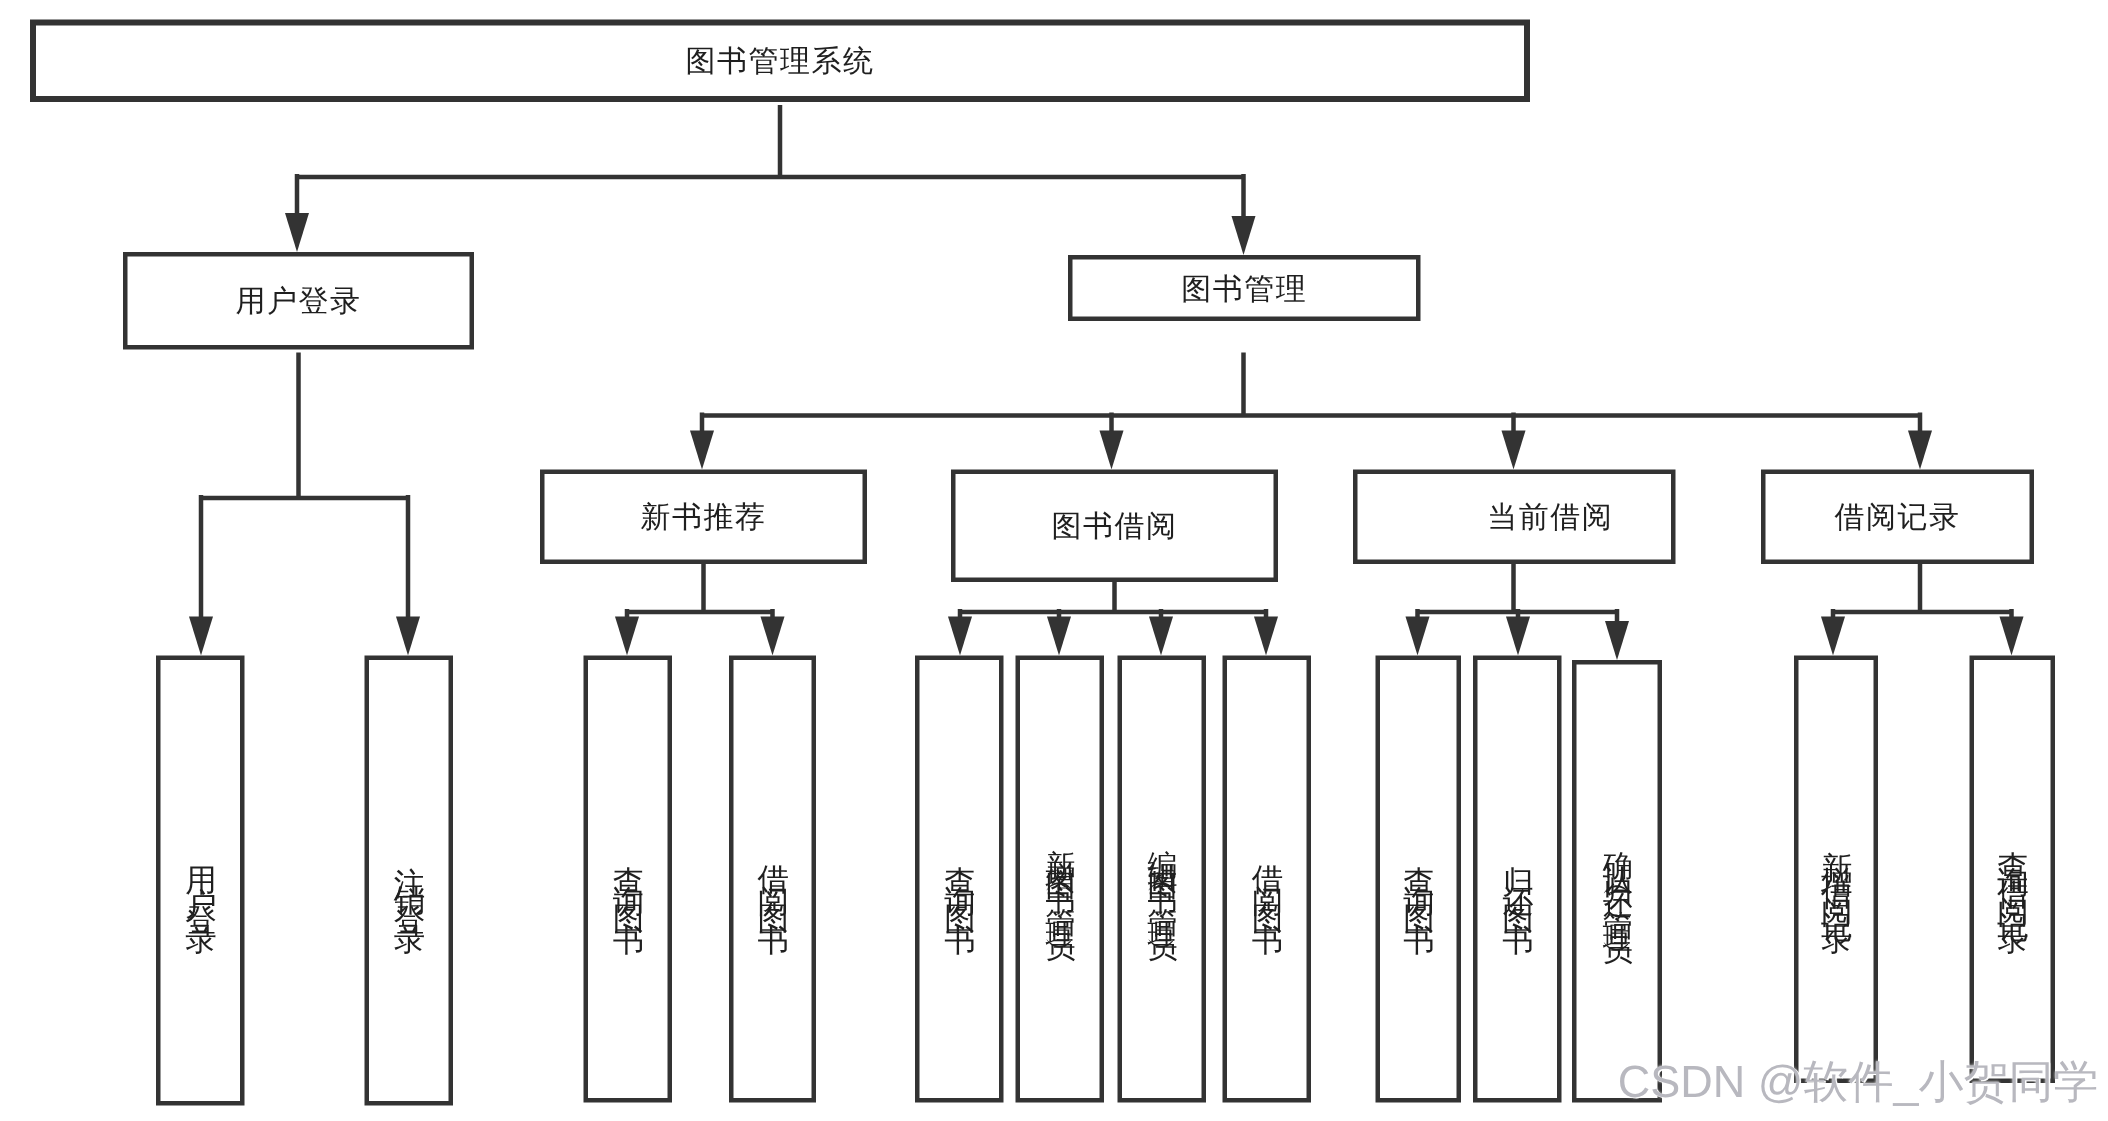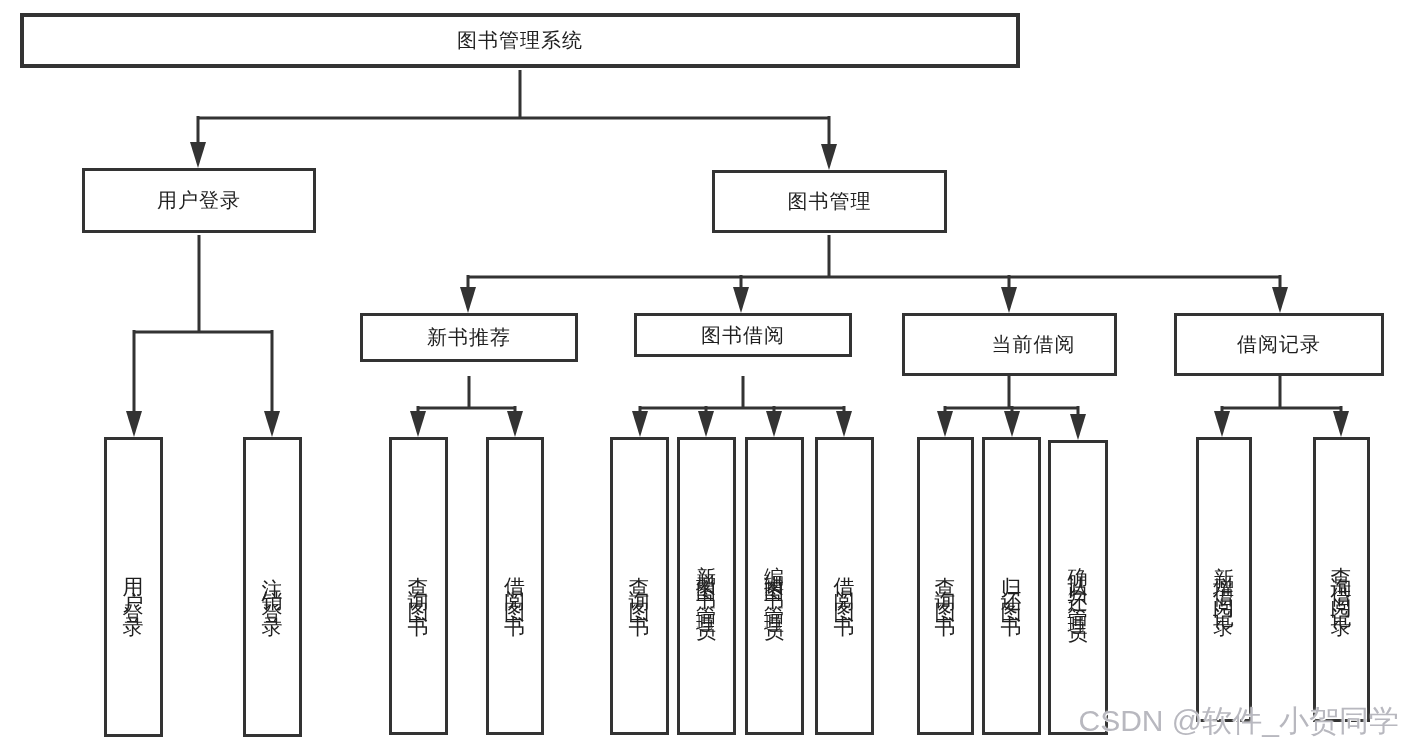--- a/index.html
+++ b/index.html
@@ -109,26 +109,26 @@
     <polygon points="1070,414 1086,414 1078,440"></polygon>
 
     <path d="M1280,376 L1280,408 M1222,408 L1341,408 M1222,406 L1222,414 M1341,406 L1341,414"></path>
     <polygon points="1214,411 1230,411 1222,437"></polygon>
     <polygon points="1333,411 1349,411 1341,437"></polygon>
   </svg>
 
   <div class="box h-box root-box" style="left:20px; top:13px; width:1000px; height:55px;">图书管理系统</div>
 
   <div class="box h-box" style="left:82px; top:168px; width:234px; height:65px;">用户登录</div>
-  <div class="box h-box" style="left:712px; top:170px; width:235px; height:63px;">图书管理</div>
+  <div class="box h-box" style="left:712px; top:170px; width:235px; height:44px;">图书管理</div>
 
-  <div class="box h-box" style="left:360px; top:313px; width:218px; height:49px;">新书推荐</div>
-  <div class="box h-box" style="left:634px; top:313px; width:218px; height:44px;">图书借阅</div>
+  <div class="box h-box" style="left:360px; top:313px; width:218px; height:63px;">新书推荐</div>
+  <div class="box h-box" style="left:634px; top:313px; width:218px; height:75px;">图书借阅</div>
   <div class="box h-box" style="left:902px; top:313px; width:215px; height:63px;padding-left:48px;">当前借阅</div>
-  <div class="box h-box" style="left:1174px; top:313px; width:210px; height:63px;">借阅记录</div>
+  <div class="box h-box" style="left:1174px; top:313px; width:182px; height:63px;">借阅记录</div>
 
   <div class="box v-box ls-4" style="left:104px; top:437px; width:59px; height:300px;">用户登录</div>
   <div class="box v-box ls-4" style="left:243px; top:437px; width:59px; height:300px;">注销登录</div>
 
   <div class="box v-box ls-4" style="left:389px; top:437px; width:59px; height:298px;">查询图书</div>
   <div class="box v-box ls-4" style="left:486px; top:437px; width:58px; height:298px;">借阅图书</div>
 
   <div class="box v-box ls-4" style="left:610px; top:437px; width:59px; height:298px;">查询图书</div>
   <div class="box v-box ls-9" style="left:677px; top:437px; width:59px; height:298px;">新增图书（管理员）</div>
   <div class="box v-box ls-9" style="left:745px; top:437px; width:59px; height:298px;">编辑图书（管理员）</div>

